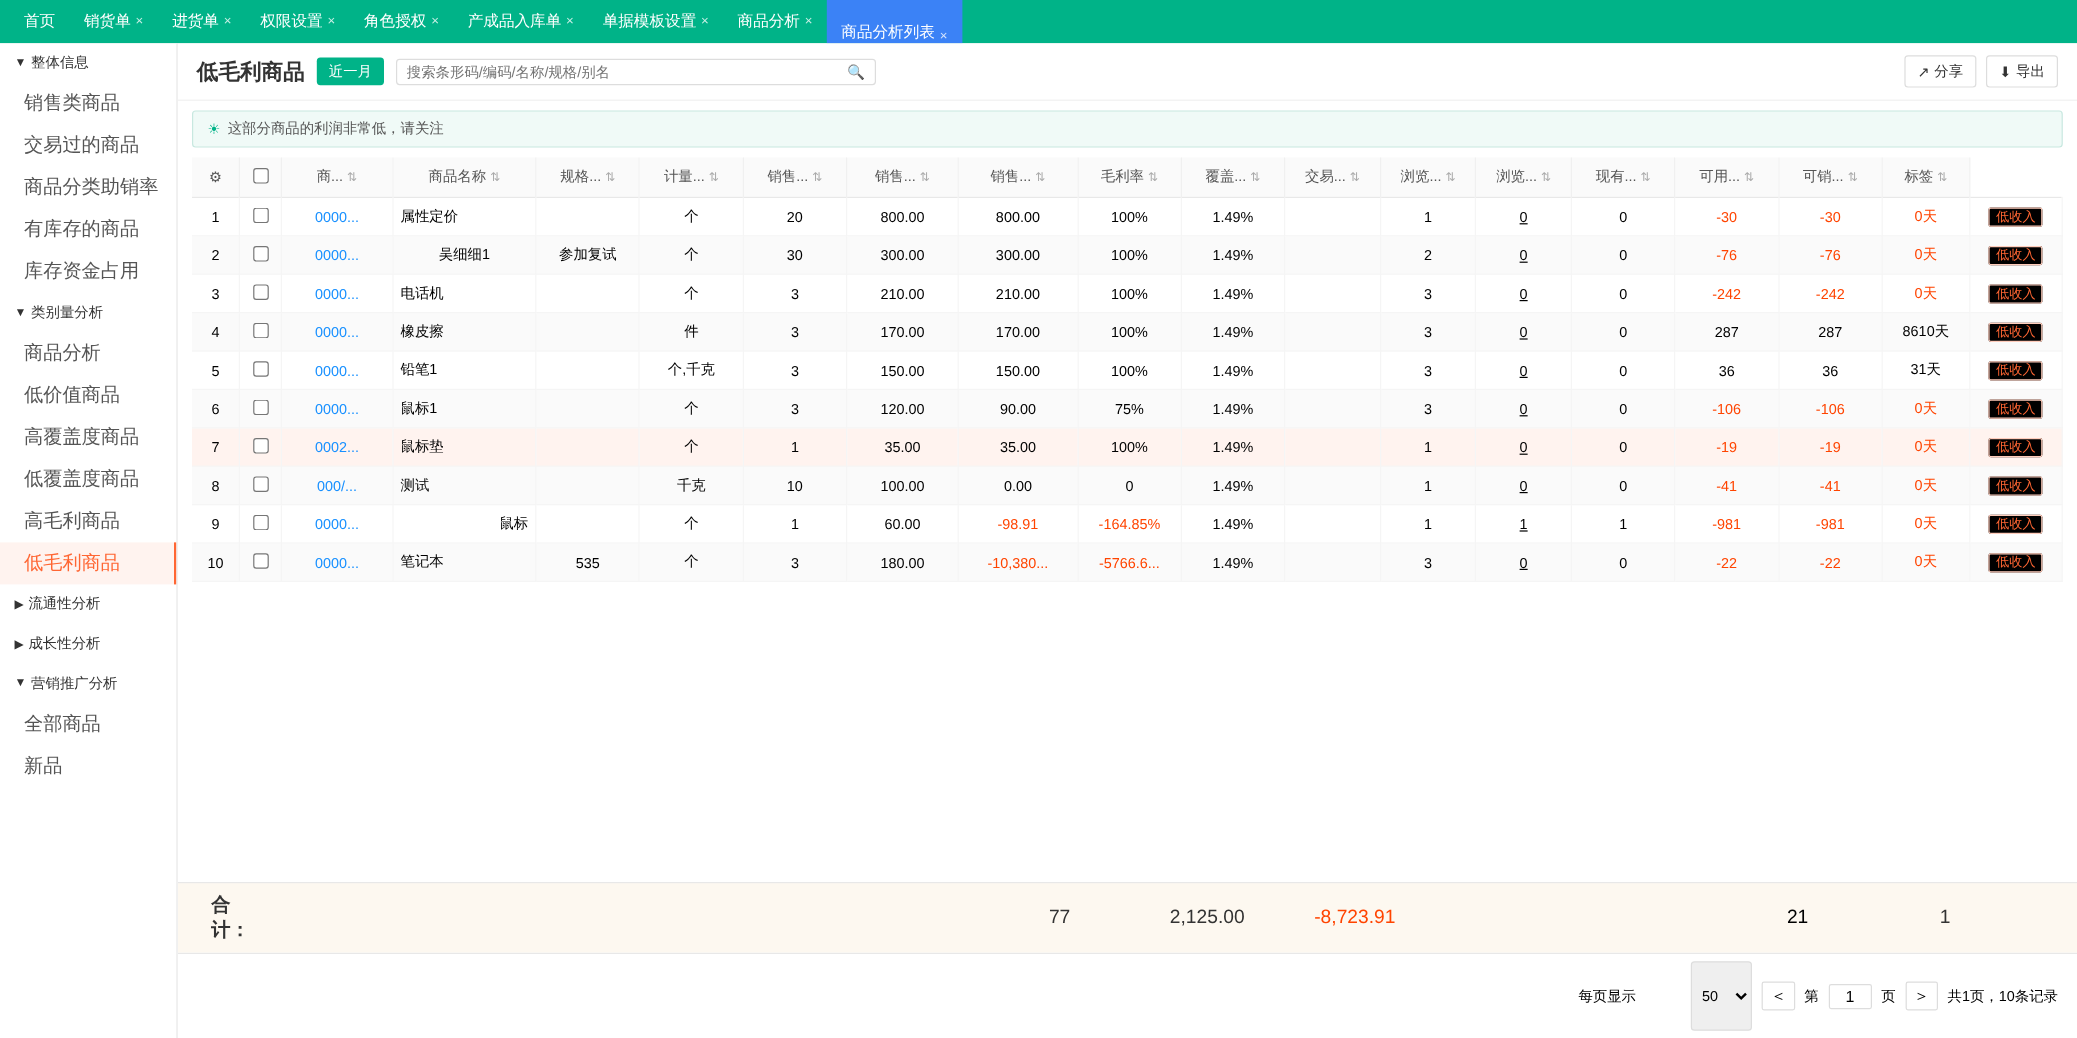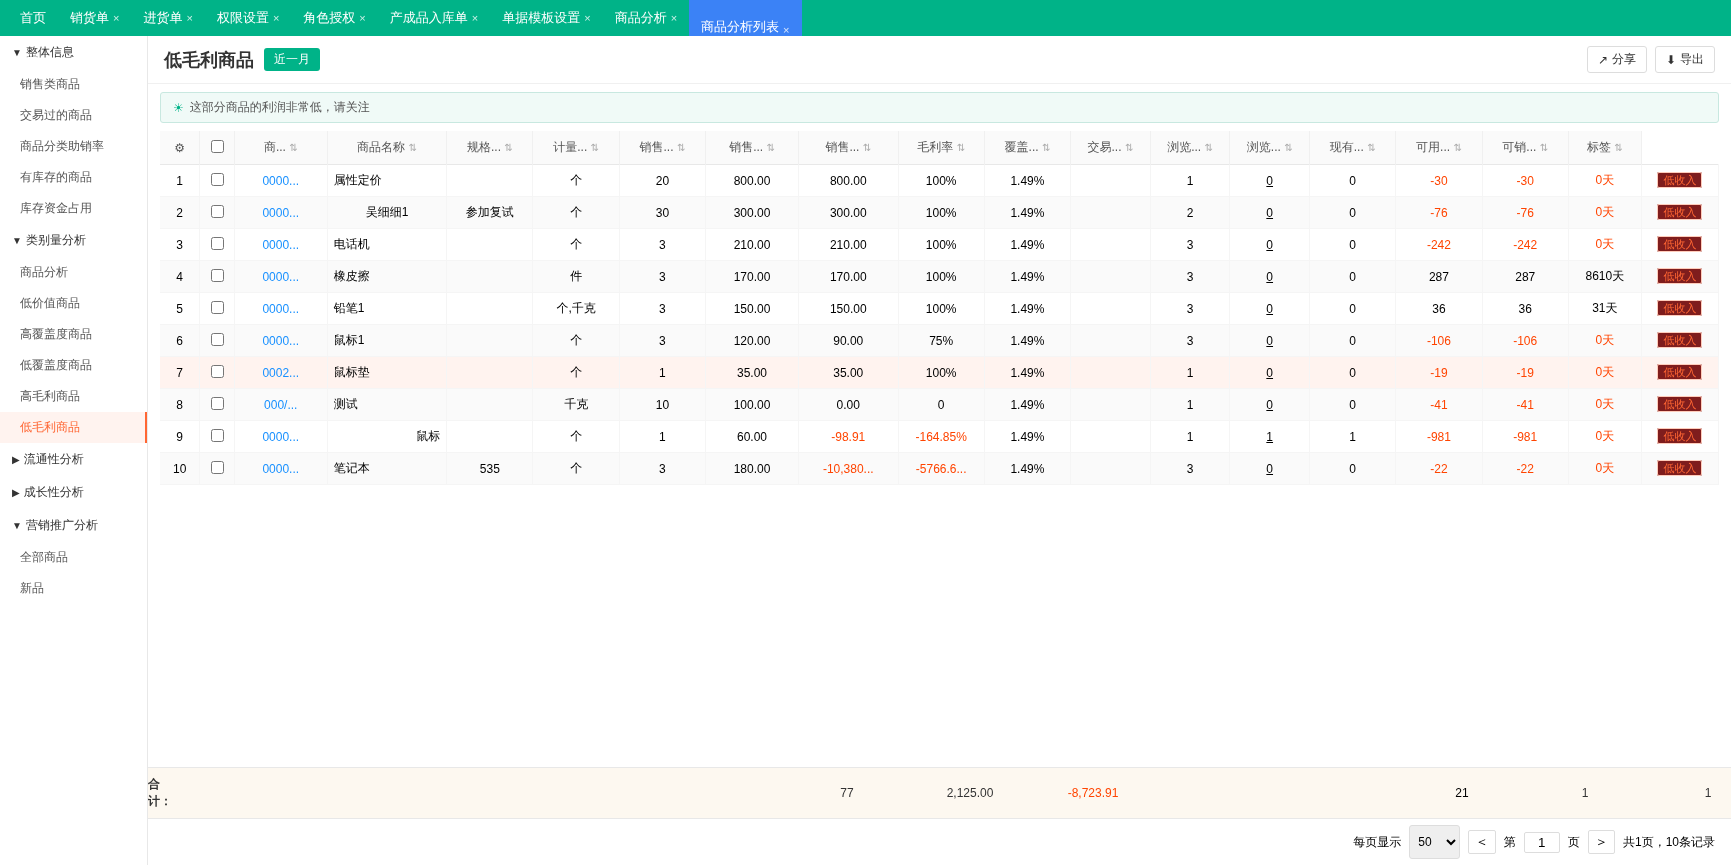--- a/index.html
+++ b/index.html
@@ -48,21 +48,21 @@
       padding: 8px 12px;
       color: #333;
       font-size: 12px;
       cursor: pointer;
     }
     .sidebar-group-header .arrow { margin-right: 4px; font-size: 10px; }
     .sidebar-item {
       padding: 7px 12px 7px 20px;
       color: #555;
       cursor: pointer;
-      font-size: 12px;
+      font-size: 16px;
     }
     .sidebar-item.active { background: #fff3ef; color: #ff6633; border-right: 2px solid #ff6633; }
 
     
     .content {
       flex: 1;
       display: flex;
       flex-direction: column;
       overflow: hidden;
       background: #fff;
@@ -168,37 +168,37 @@
       padding: 7px 6px;
       text-align: center;
       border-bottom: 1px solid #f5f5f5;
       border-right: 1px solid #f5f5f5;
       white-space: nowrap;
     }
     tr:nth-child(even) td { background: #fafafa; }
     tr.highlighted td { background: #fff3ef !important; }
     .red-text { color: #ff4400; }
     .orange-tag {
-      background: #7f1d1d;
+      background: #000000;
       color: #ff6633;
       border: 1px solid #ffccbb;
       border-radius: 2px;
       padding: 1px 5px;
       font-size: 11px;
     }
     .underline { text-decoration: underline; cursor: pointer; }
 
     
     .table-footer {
       background: #fdf8f0;
       border-top: 1px solid #e8e8e8;
-      padding: 8px 0;
-      display: flex;
-      align-items: center;
-      font-size: 12px;
+      padding: 8px 28px;
+      display: flex;
+      align-items: center;
+      font-size: 16px;
     }
     .footer-label { color: #333; margin-right: 20px; font-weight: bold; }
     .footer-cell {
       min-width: 80px;
       text-align: center;
       color: #333;
     }
 
     
     .pagination {
@@ -207,22 +207,23 @@
       padding: 6px 16px;
       display: flex;
       align-items: center;
       justify-content: flex-end;
       font-size: 12px;
       gap: 8px;
     }
     .pagination select {
       border: 1px solid #ddd;
       border-radius: 3px;
-      padding: 8px 4px;
-      font-size: 12px;
+      padding: 20px 4px;
+      font-size: 12px;
+      margin-left: 38px;
     }
     .page-btn {
       border: 1px solid #ddd;
       background: #fff;
       padding: 2px 6px;
       cursor: pointer;
       border-radius: 2px;
     }
     .page-input {
       border: 1px solid #ddd;
@@ -291,20 +292,24 @@
           <div class="sidebar-item">全部商品</div>
           <div class="sidebar-item">新品</div>
         </div>
     </div>
 
     <div class="content">
 
       <div class="page-header">
         <span class="page-title">低毛利商品</span>
         <button class="filter-btn">近一月</button>
+        <div class="search-box">
+          <input type="text" placeholder="搜索条形码/编码/名称/规格/别名" style="">
+          <span style="color:#aaa; cursor:pointer;">🔍</span>
+        </div>
         <div class="header-actions">
           <button class="action-btn">
             <span>↗</span>
             <span>分享</span>
           </button>
           <button class="action-btn">
             <span>⬇</span>
             <span>导出</span>
           </button>
         </div>

